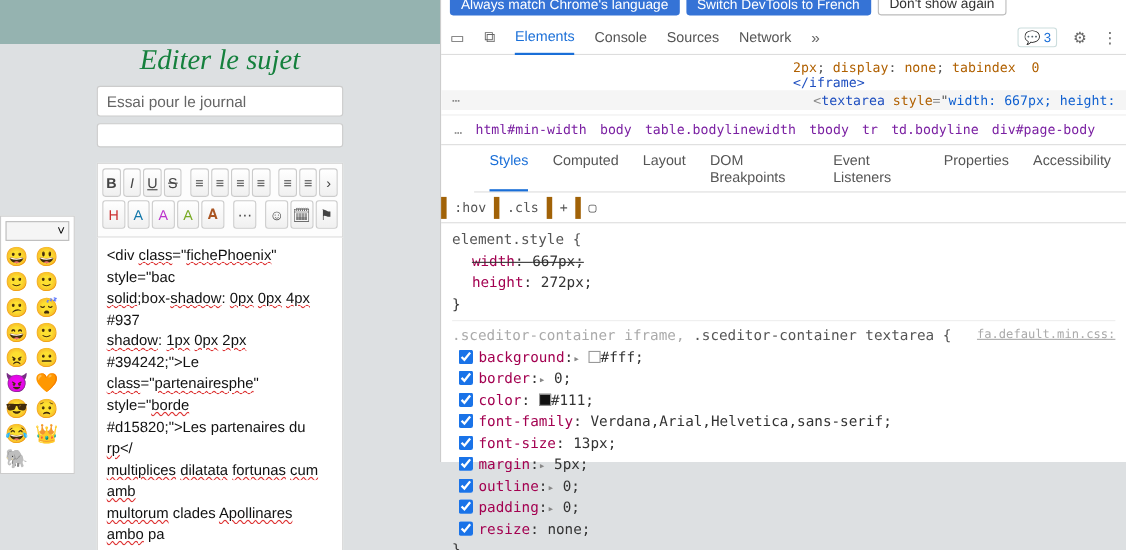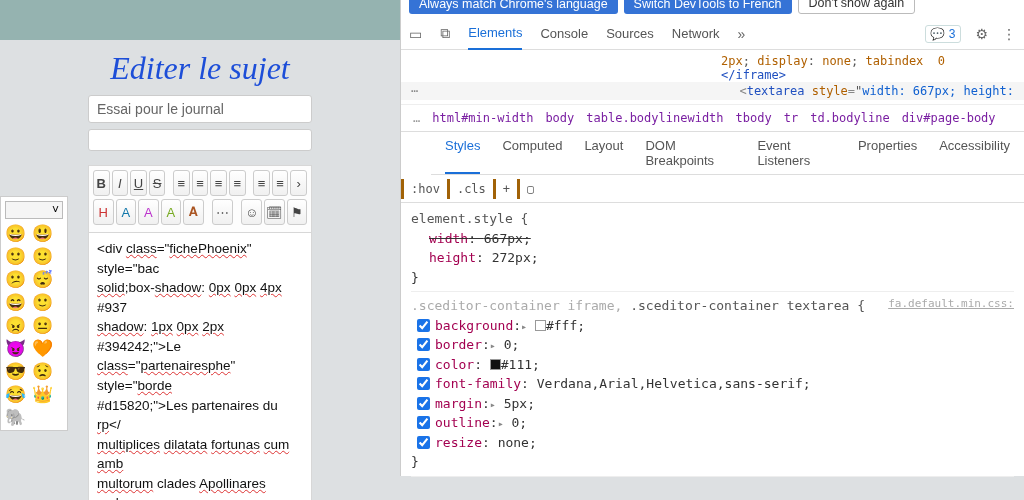--- a/index.html
+++ b/index.html
@@ -18,24 +18,23 @@
   width: 400px;
   height: 500px;
 }
 .teal-header {
   background: #95b3b0;
   height: 40px;
 }
 .editor-title {
   font-family: "Brush Script MT", cursive;
   font-style: italic;
-  font-size: 32px;
-  color: #1d4ed8;
+  font-size: 26px;
+  color: #15803d;
   text-align: center;
-  margin-top: 10px;
 }
 .title-input {
   margin: 8px 88px 4px 88px;
   background: #ffffff;
   border: 1px solid #ccc;
   border-radius: 3px;
   padding: 5px 8px;
   color: #666;
   font-size: 14px;
 }
@@ -97,21 +96,21 @@
   justify-content: flex-end;
   margin-bottom: 6px;
 }
 .emoji-grid { display: flex; flex-wrap: wrap; gap: 6px; }
 .em { font-size: 17px; line-height: 1; }
 
 .devtools {
   position: absolute;
   left: 400px; top: 0;
   width: 624px;
-  height: 476px;
+  height: 420px;
   background: #fff;
   border-left: 1px solid #ccc;
   font-family: "Segoe UI", Arial, sans-serif;
   font-size: 13px;
 }
 .dt-banner {
   padding: 4px 8px;
   display: flex;
   gap: 6px;
   align-items: center;
@@ -178,21 +177,21 @@
 }
 .styles-tabs .stab { color: #555; cursor: pointer; padding-bottom: 6px; }
 .styles-tabs .stab.active { color: #1a6fd8; border-bottom: 2px solid #1a6fd8; }
 
 .filter-row {
   display: flex; align-items: center;
   border-bottom: 1px solid #ddd;
   height: 28px;
 }
 .filter-input { flex: 1; padding: 4px 10px; color: #999; border: none; outline: none; }
-.filter-btn { padding: 3px 7px; font-size: 12px; color: #555; border-left: 3px solid #a16207; font-family: monospace; cursor: pointer; }
+.filter-btn { padding: 3px 7px; font-size: 12px; color: #555; border-left: 5px solid #a16207; font-family: monospace; cursor: pointer; }
 
 .rules {
   font-family: Menlo, Consolas, monospace;
   font-size: 13px;
   padding: 6px 10px;
   line-height: 1.5;
   color: #333;
 }
 .selector { color: #555; }
 .selector .grey { color: #aaa; }
@@ -369,21 +368,23 @@
     </div>
 
     <div class="rule-block">
       <span class="src">fa.default.min.css:</span>
       <div class="selector"><span class="grey">.sceditor-container iframe,</span> <span>.sceditor-container textarea {</span></div>
       <div style="padding-left:6px">
         <div><input type="checkbox" class="cb" checked="" style=""><span class="prop">background</span>:<span class="tri">▸</span> <span class="swatch" style="background:#fff"></span><span class="val">#fff</span>;</div>
         <div><input type="checkbox" class="cb" checked="" style=""><span class="prop">border</span>:<span class="tri">▸</span> <span class="val">0</span>;</div>
         <div><input type="checkbox" class="cb" checked="" style=""><span class="prop">color</span>: <span class="swatch" style="background:#111"></span><span class="val">#111</span>;</div>
         <div><input type="checkbox" class="cb" checked="" style=""><span class="prop">font-family</span>: <span class="val">Verdana,Arial,Helvetica,sans-serif</span>;</div>
+        <div><input type="checkbox" class="cb" checked="" style=""><span class="prop">font-size</span>: <span class="val">13px</span>;</div>
         <div><input type="checkbox" class="cb" checked="" style=""><span class="prop">margin</span>:<span class="tri">▸</span> <span class="val">5px</span>;</div>
         <div><input type="checkbox" class="cb" checked="" style=""><span class="prop">outline</span>:<span class="tri">▸</span> <span class="val">0</span>;</div>
+        <div><input type="checkbox" class="cb" checked="" style=""><span class="prop">padding</span>:<span class="tri">▸</span> <span class="val">0</span>;</div>
         <div><input type="checkbox" class="cb" checked="" style=""><span class="prop">resize</span>: <span class="val">none</span>;</div>
       </div>
       <div>}</div>
     </div>
 
   </div>
 </div>
 
 </body></html>

